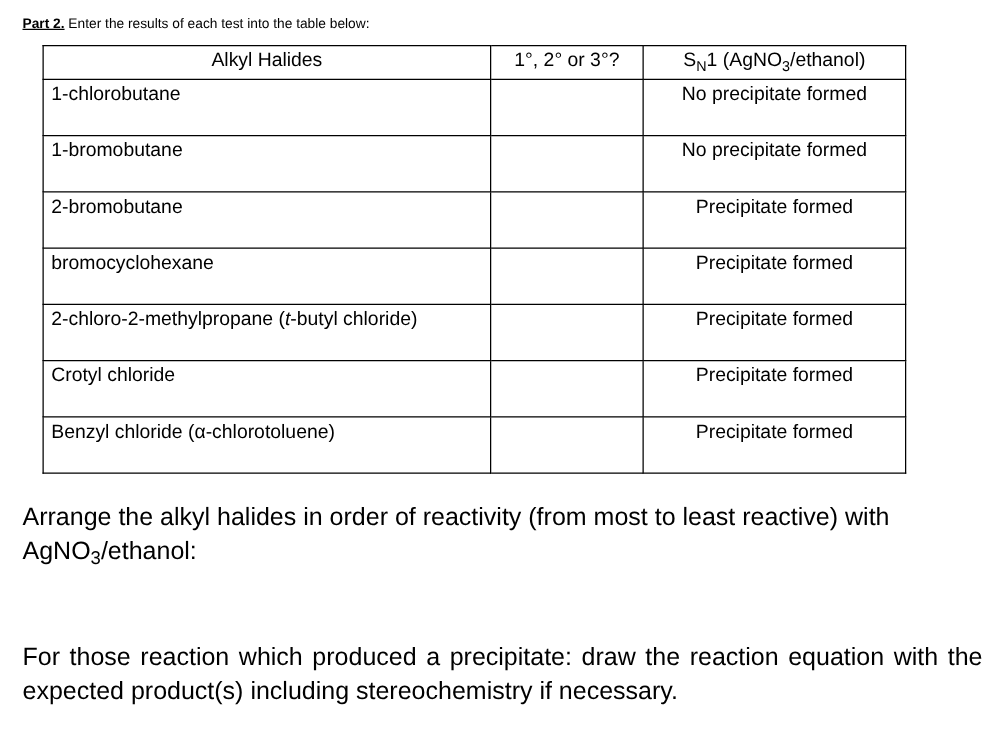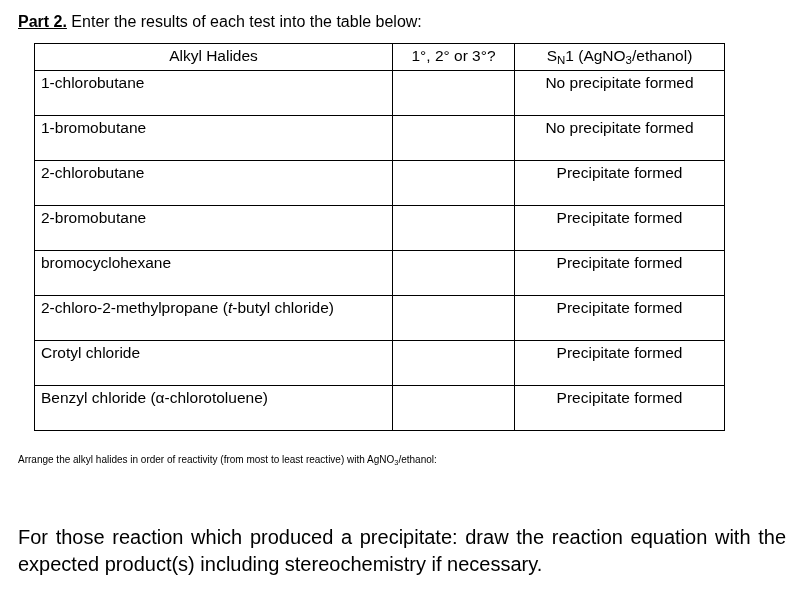--- a/index.html
+++ b/index.html
@@ -16,21 +16,21 @@
     overflow: hidden;
   }
   .page {
     position: relative;
     width: 804px;
     height: 601px;
     box-sizing: border-box;
     padding: 12px 18px 0 18px;
   }
   .intro {
-    font-size: 16px;
+    font-size: 11px;
     line-height: 1.3;
     margin: 0 0 10px 0;
     white-space: nowrap;
   }
   .intro .part-label {
     font-weight: bold;
     text-decoration: underline;
   }
   table.results {
     border-collapse: collapse;
@@ -67,21 +67,21 @@
   .cell-sn1 { text-align: center; }
   sub {
     font-size: 74%;
     vertical-align: baseline;
     position: relative;
     top: 0.28em;
   }
   .ital { font-style: italic; }
   .q1 {
     margin: 22px 0 0 0;
-    font-size: 10px;
+    font-size: 20px;
     line-height: 1.35;
   }
   .q2 {
     margin: 58px 0 0 0;
     font-size: 20px;
     line-height: 1.35;
     text-align: justify;
     width: 768px;
   }
 </style>
@@ -112,25 +112,20 @@
         <td class="cell-name">1-chlorobutane</td>
         <td class="cell-class"></td>
         <td class="cell-sn1">No precipitate formed</td>
       </tr>
       <tr>
         <td class="cell-name">1-bromobutane</td>
         <td class="cell-class"></td>
         <td class="cell-sn1">No precipitate formed</td>
       </tr>
       <tr>
-        <td class="cell-name">2-chlorobutane</td>
-        <td class="cell-class"></td>
-        <td class="cell-sn1">Precipitate formed</td>
-      </tr>
-      <tr>
         <td class="cell-name">2-bromobutane</td>
         <td class="cell-class"></td>
         <td class="cell-sn1">Precipitate formed</td>
       </tr>
       <tr>
         <td class="cell-name">bromocyclohexane</td>
         <td class="cell-class"></td>
         <td class="cell-sn1">Precipitate formed</td>
       </tr>
       <tr>

